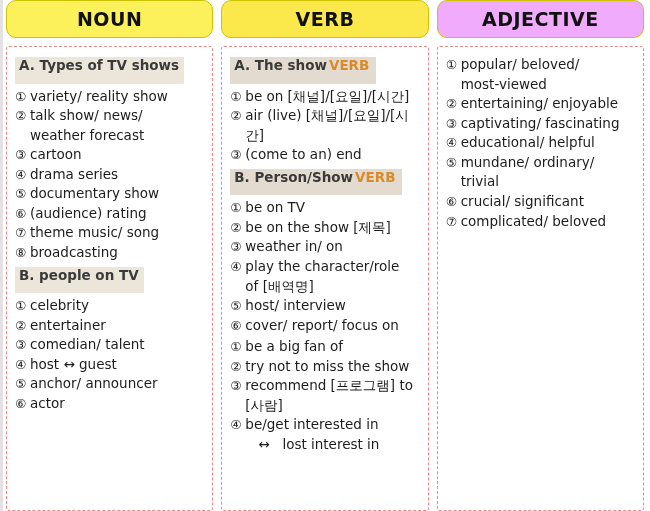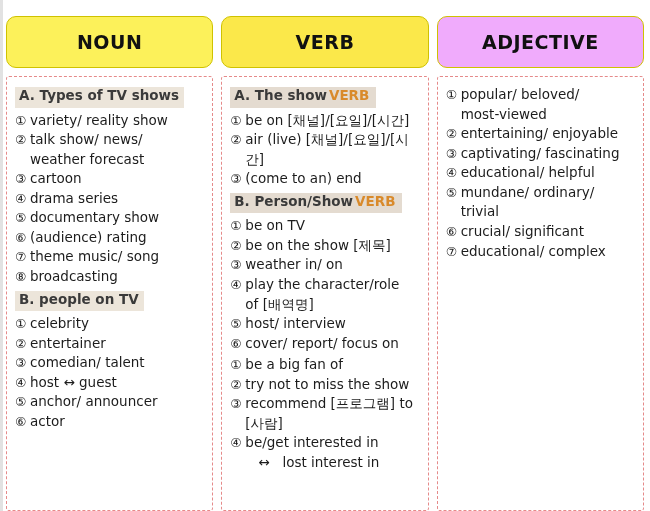--- a/index.html
+++ b/index.html
@@ -22,53 +22,53 @@
     padding: 0 6px;
     gap: 8px;
   }
   .column {
     flex: 1 1 0;
     display: flex;
     flex-direction: column;
     min-width: 0;
   }
   .col-header {
-    height: 52px;
+    height: 38px;
     border-radius: 10px;
     display: flex;
     align-items: center;
     justify-content: center;
     font-weight: bold;
     font-size: 19px;
     letter-spacing: 0.5px;
     color: #111111;
     border: 1px solid #cfc200;
     box-sizing: border-box;
-    margin-top: 16px;
+    margin-top: 0px;
   }
   .col-body {
     margin-top: 8px;
     flex: 1 1 auto;
     border: 1px dashed #e58a8a;
     border-radius: 3px;
     padding: 8px 6px 6px 8px;
     box-sizing: border-box;
     overflow: hidden;
   }
   .group {
     margin-bottom: 2px;
   }
   .group + .group {
   }
   .group-title {
     font-size: 13.5px;
     font-weight: bold;
     color: #3a3a3a;
     display: inline-block;
-    padding: 1px 5px 4px 4px;
+    padding: 1px 5px 10px 4px;
     margin-bottom: 3px;
     line-height: 1.15;
     white-space: nowrap;
   }
   .group-title .kw {
     color: #d98a2b;
     font-weight: bold;
     padding: 0 2px;
   }
   ul.items {
@@ -300,21 +300,21 @@
               <span class="num">⑤</span>
               <span class="txt">mundane/ ordinary/
 trivial</span>
             </li>
           <li>
               <span class="num">⑥</span>
               <span class="txt">crucial/ significant</span>
             </li>
           <li>
               <span class="num">⑦</span>
-              <span class="txt">educational/ complex</span>
+              <span class="txt">complicated/ beloved</span>
             </li>
         </ul>
       </div>
 
     </div>
   </div>
 
 </div>
 
 </body></html>

